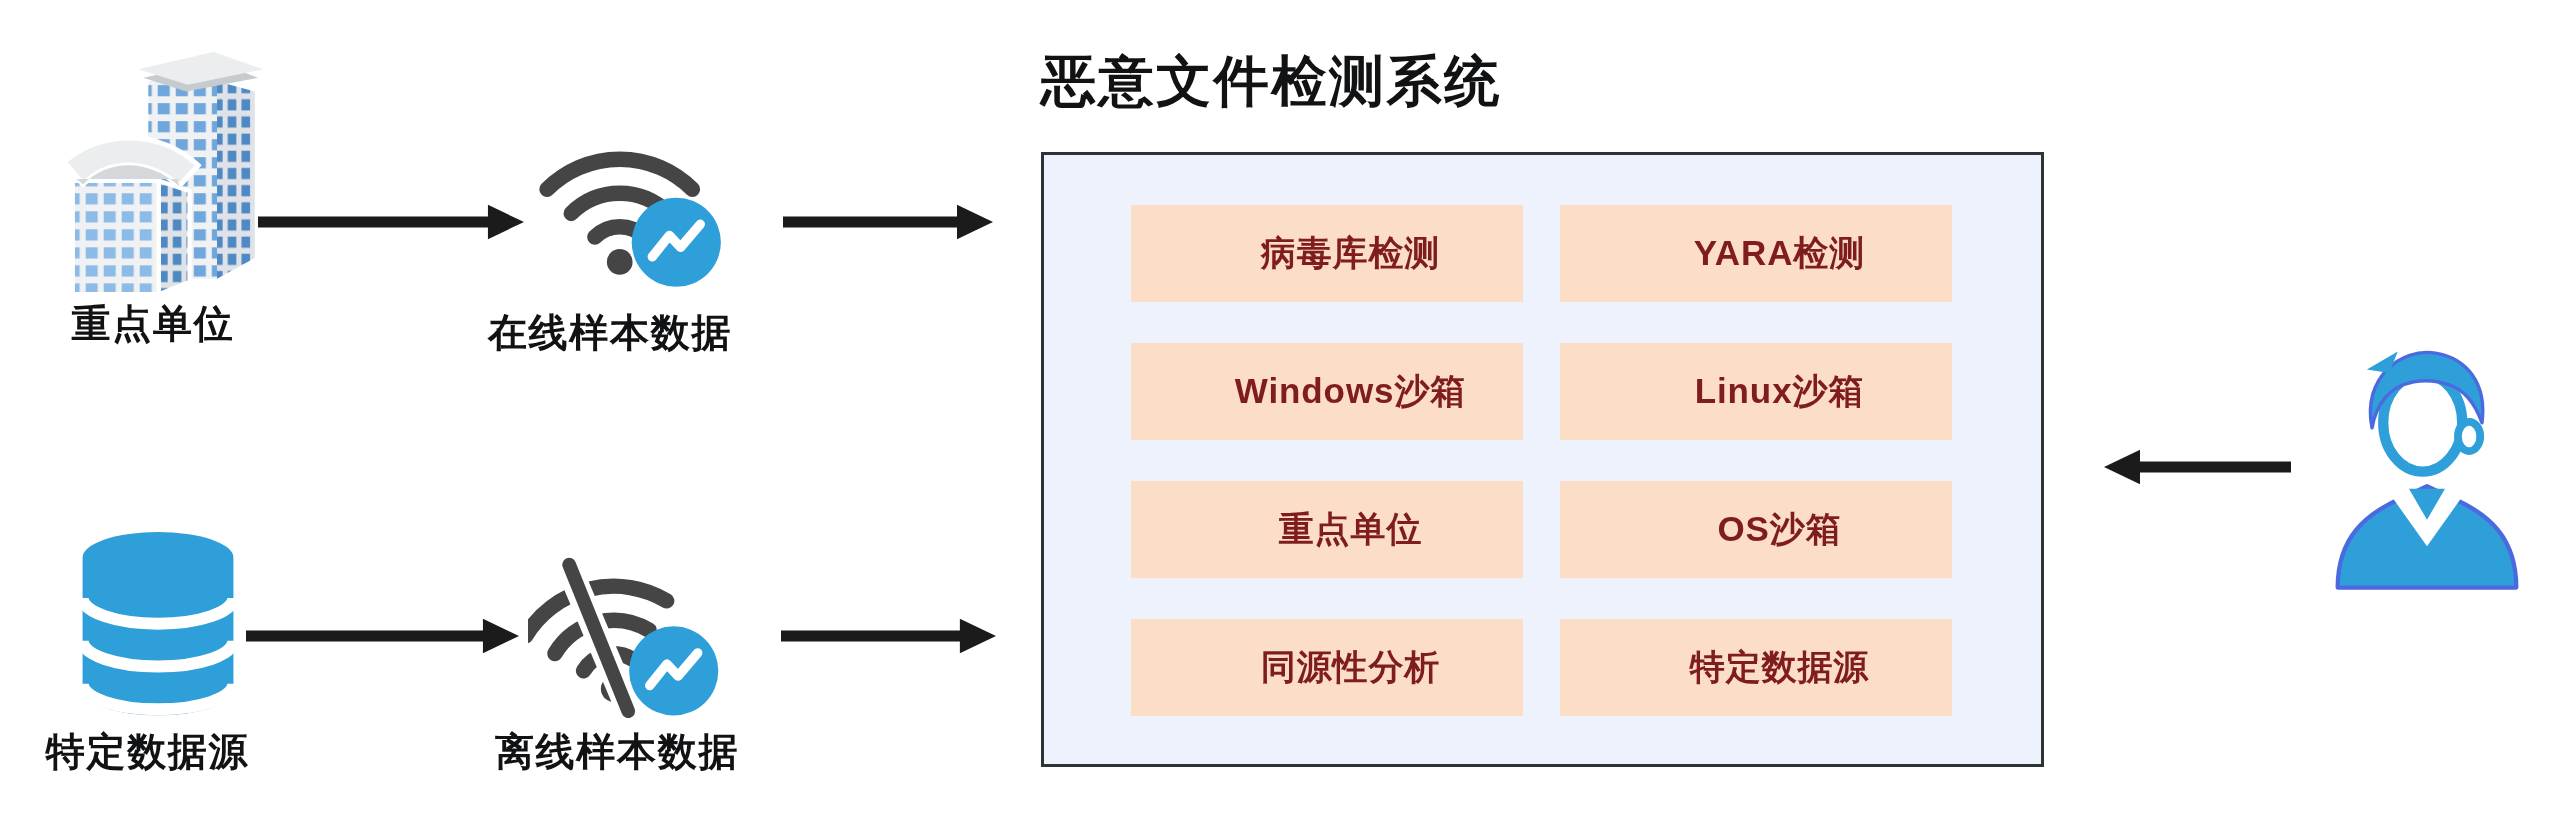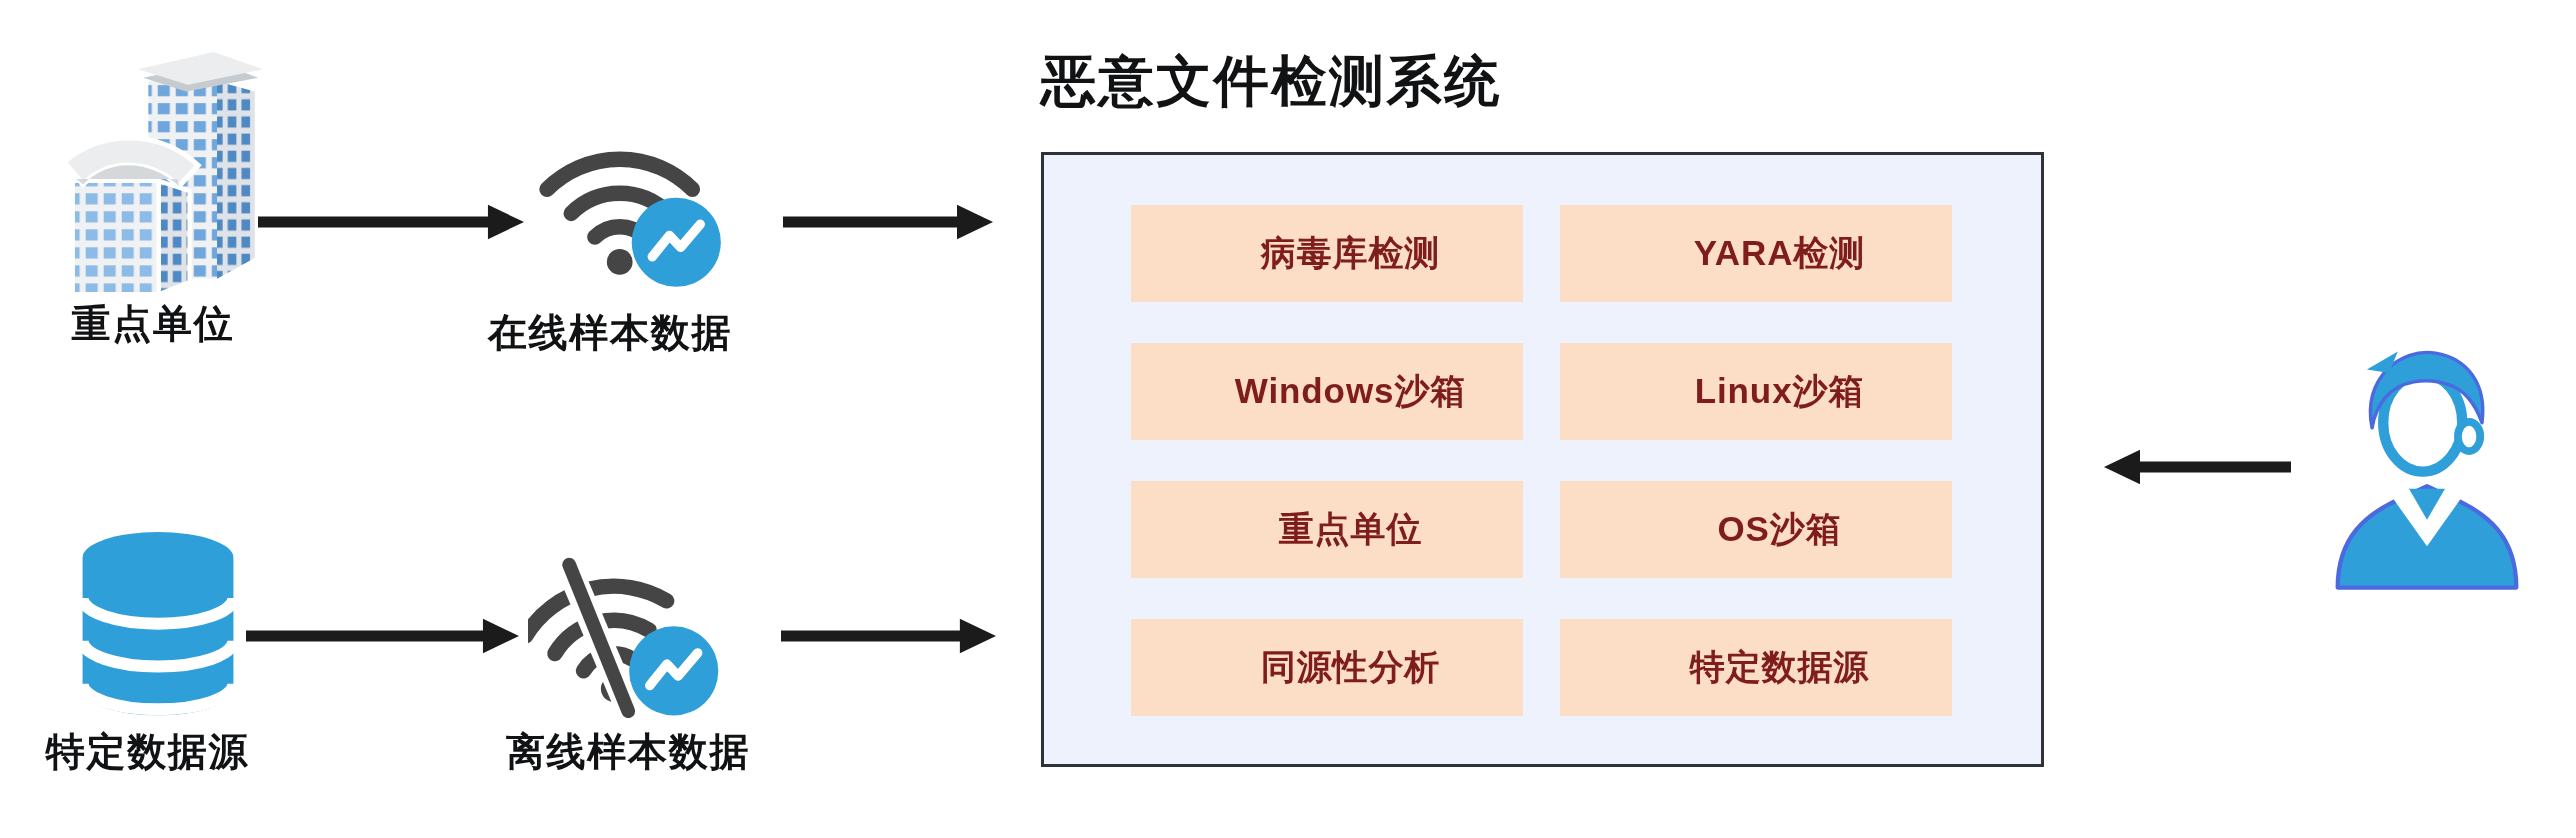--- a/index.html
+++ b/index.html
@@ -141,21 +141,21 @@
       </g>
       <circle cx="100" cy="157" r="15" fill="#454545"></circle>
     </g>
     <line x1="42" y1="2" x2="122" y2="192" stroke="#ffffff" stroke-width="30"></line>
     <line x1="48" y1="12" x2="117" y2="183" stroke="#454545" stroke-width="16" stroke-linecap="round"></line>
     <g>
       <circle cx="170" cy="136" r="52" fill="#2f9fd9"></circle>
       <polyline points="142,153 162,128 175,142 198,115" fill="none" stroke="#ffffff" stroke-width="11" stroke-linecap="round" stroke-linejoin="round"></polyline>
     </g>
   </svg>
-  <div class="node-label" style="left:482px;top:730px;width:292px;">离线样本数据</div>
+  <div class="node-label" style="left:471px;top:730px;width:292px;">离线样本数据</div>
 
   <svg class="arrow-svg" style="left:781px;top:617px;" width="215" height="38" viewBox="0 0 250 44">
     <line x1="0" y1="22" x2="212" y2="22" stroke="#1b1b1b" stroke-width="13"></line>
     <polygon points="208,2 250,22 208,42" fill="#1b1b1b"></polygon>
   </svg>
 
   <svg class="arrow-svg" style="left:2104px;top:448px;" width="187" height="38" viewBox="0 0 218 44">
     <polygon points="42,2 0,22 42,42" fill="#1b1b1b"></polygon>
     <line x1="38" y1="22" x2="218" y2="22" stroke="#1b1b1b" stroke-width="13"></line>
   </svg>

